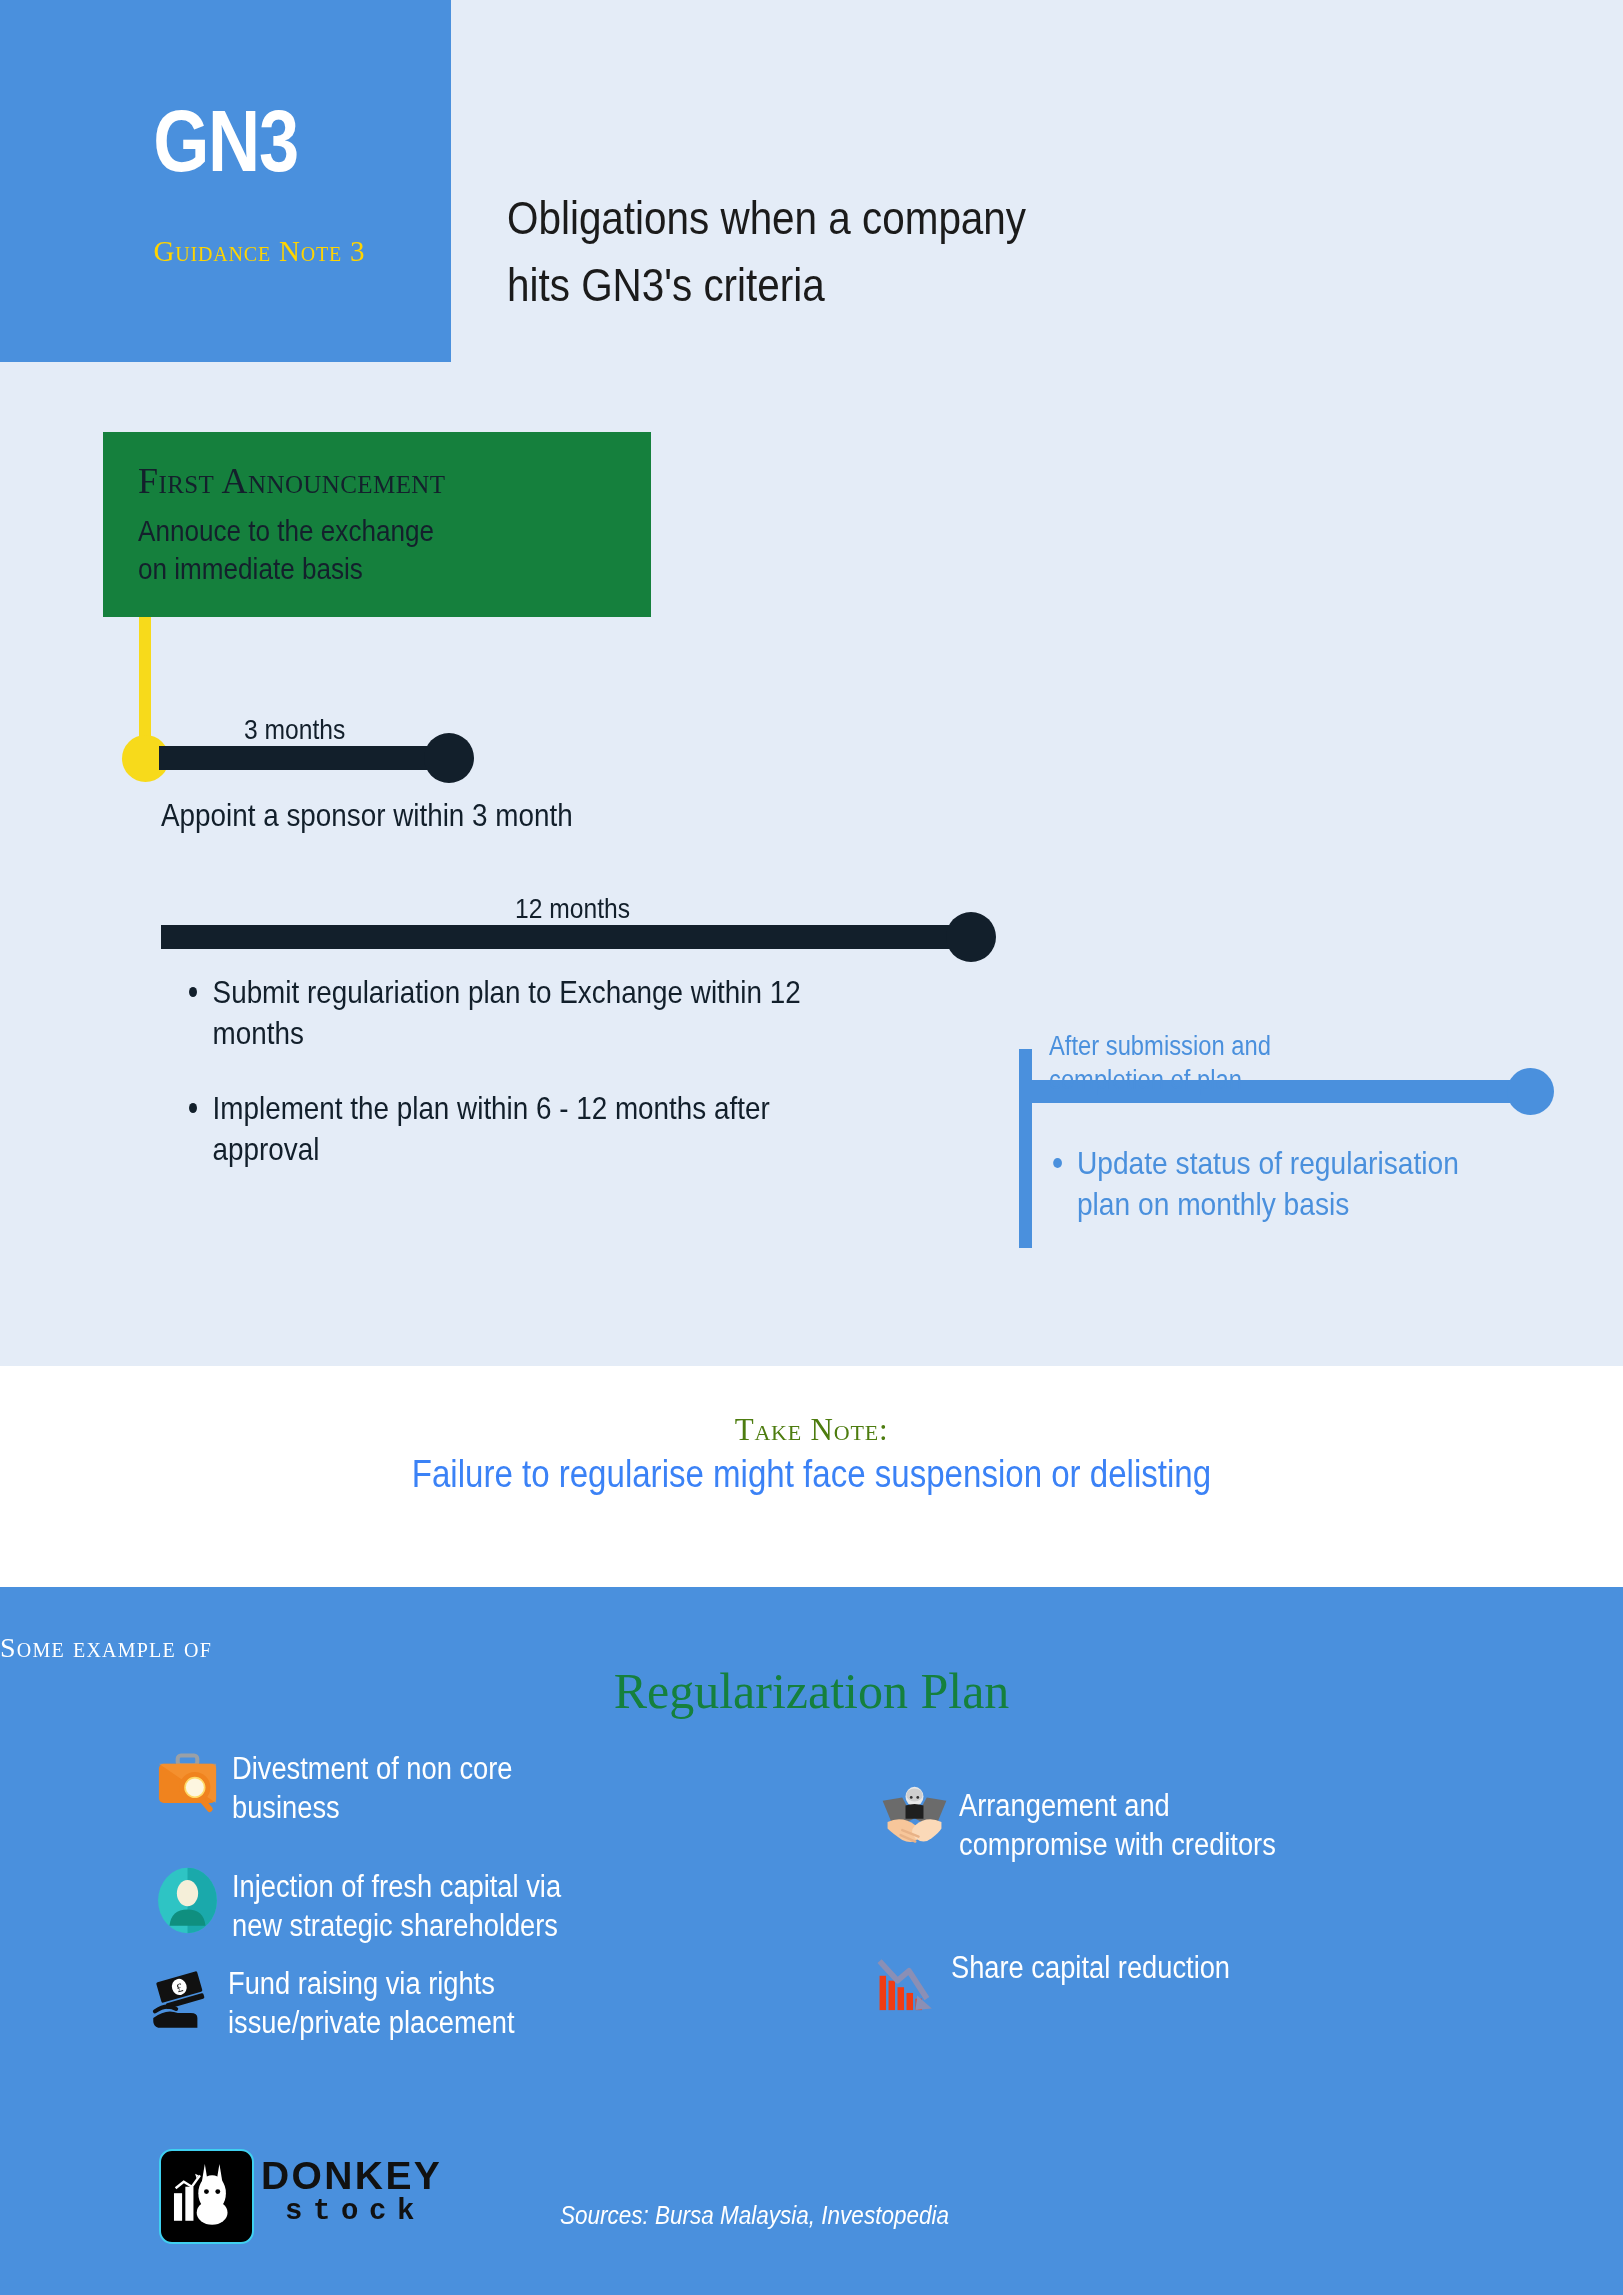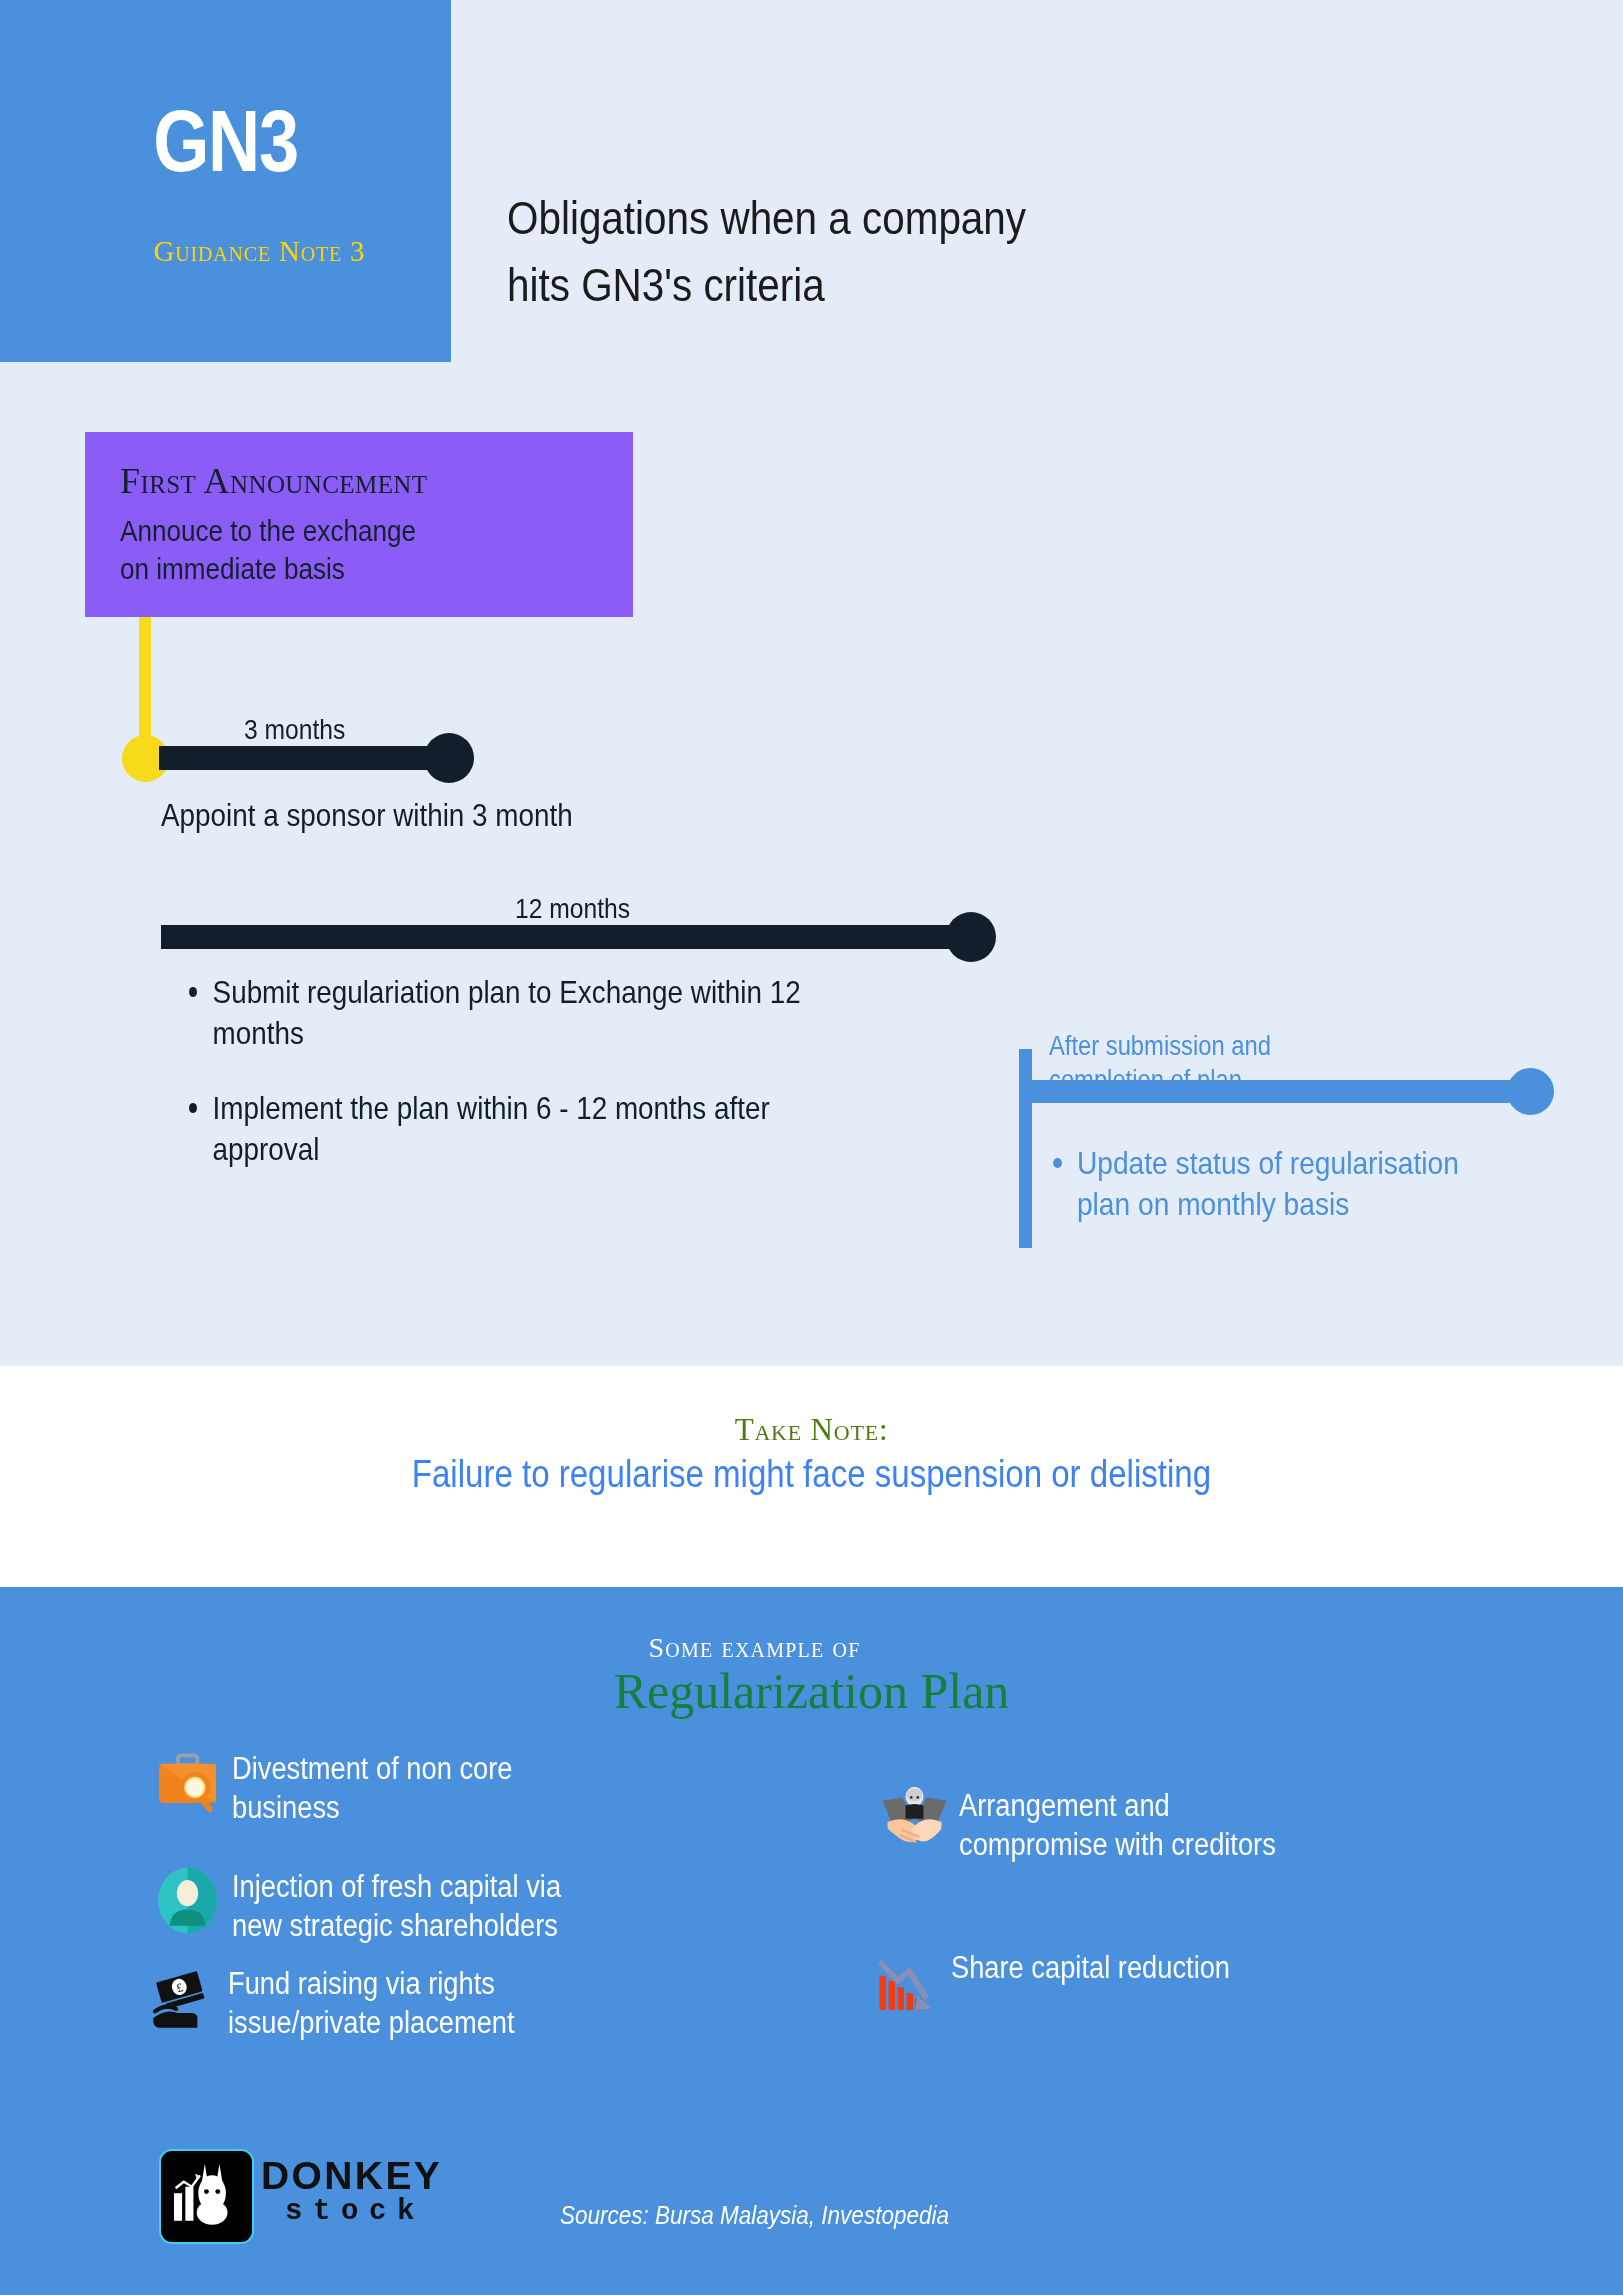--- a/index.html
+++ b/index.html
@@ -31,22 +31,22 @@
   }
   .hdr-title{
     position:absolute;left:507px;top:185px;width:893px;
     color:#1b1b1b;font-family:"Liberation Sans", sans-serif;
     font-size:47px;line-height:1.42;font-weight:400;
     transform:scaleX(.86);transform-origin:left top;
   }
 
   
   .yellow-card{
-    position:absolute;left:85px;top:432px;width:548px;height:185px;
-    background:#8b5cf6;
+    position:absolute;left:103px;top:432px;width:548px;height:185px;
+    background:#15803d;
   }
   .yc-head{
     position:absolute;left:35px;top:28px;
     color:#14202c;font-family:"Liberation Serif", serif;
     font-size:36px;font-variant:small-caps;letter-spacing:0.4px;
   }
   .yc-body{
     position:absolute;left:35px;top:80px;
     color:#14202c;font-family:"Liberation Sans", sans-serif;
     font-size:30px;line-height:1.28;
@@ -118,21 +118,21 @@
     font-size:31px;font-variant:small-caps;letter-spacing:0.8px;
   }
   .tn-body{
     position:absolute;left:0;top:1453px;width:1623px;text-align:center;
     color:#3b82f6;font-family:"Liberation Sans", sans-serif;font-size:38px;
   }
   .tn-body span{display:inline-block;transform:scaleX(.87);}
 
   
   .rp-kicker{
-    position:absolute;left:0;top:1632px;width:1509px;text-align:center;
+    position:absolute;left:0;top:1632px;width:1509px;text-align:left;
     color:#ffffff;font-family:"Liberation Serif", serif;
     font-size:28px;font-variant:small-caps;letter-spacing:1.2px;
   }
   .rp-title{
     position:absolute;left:0;top:1662px;width:1623px;text-align:center;
     color:#15803d;font-family:"Liberation Serif", serif;font-size:50px;
   }
 
   .ex{position:absolute;display:flex;align-items:flex-start;}
   .ex .ic{flex:0 0 auto;width:67px;height:67px;position:relative;margin-right:11.4px;}

